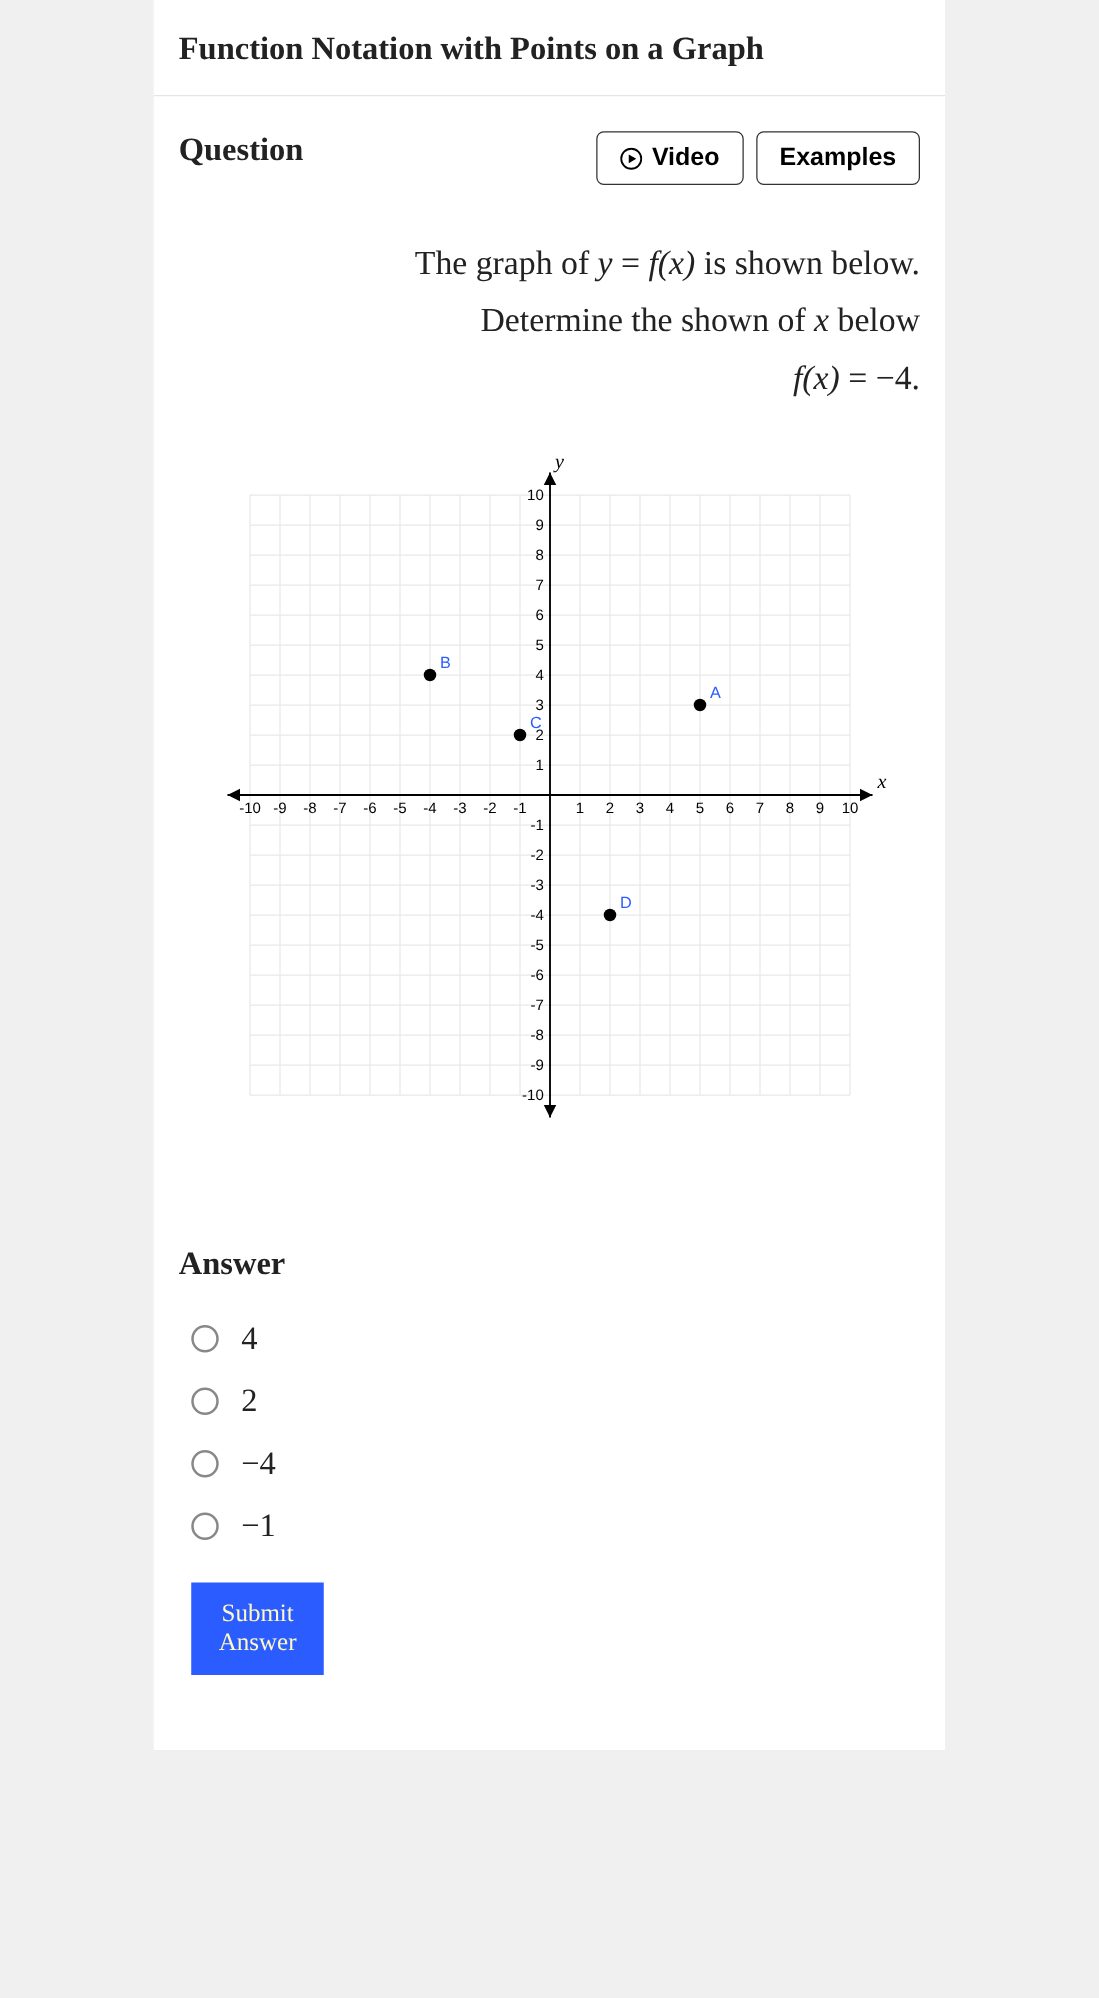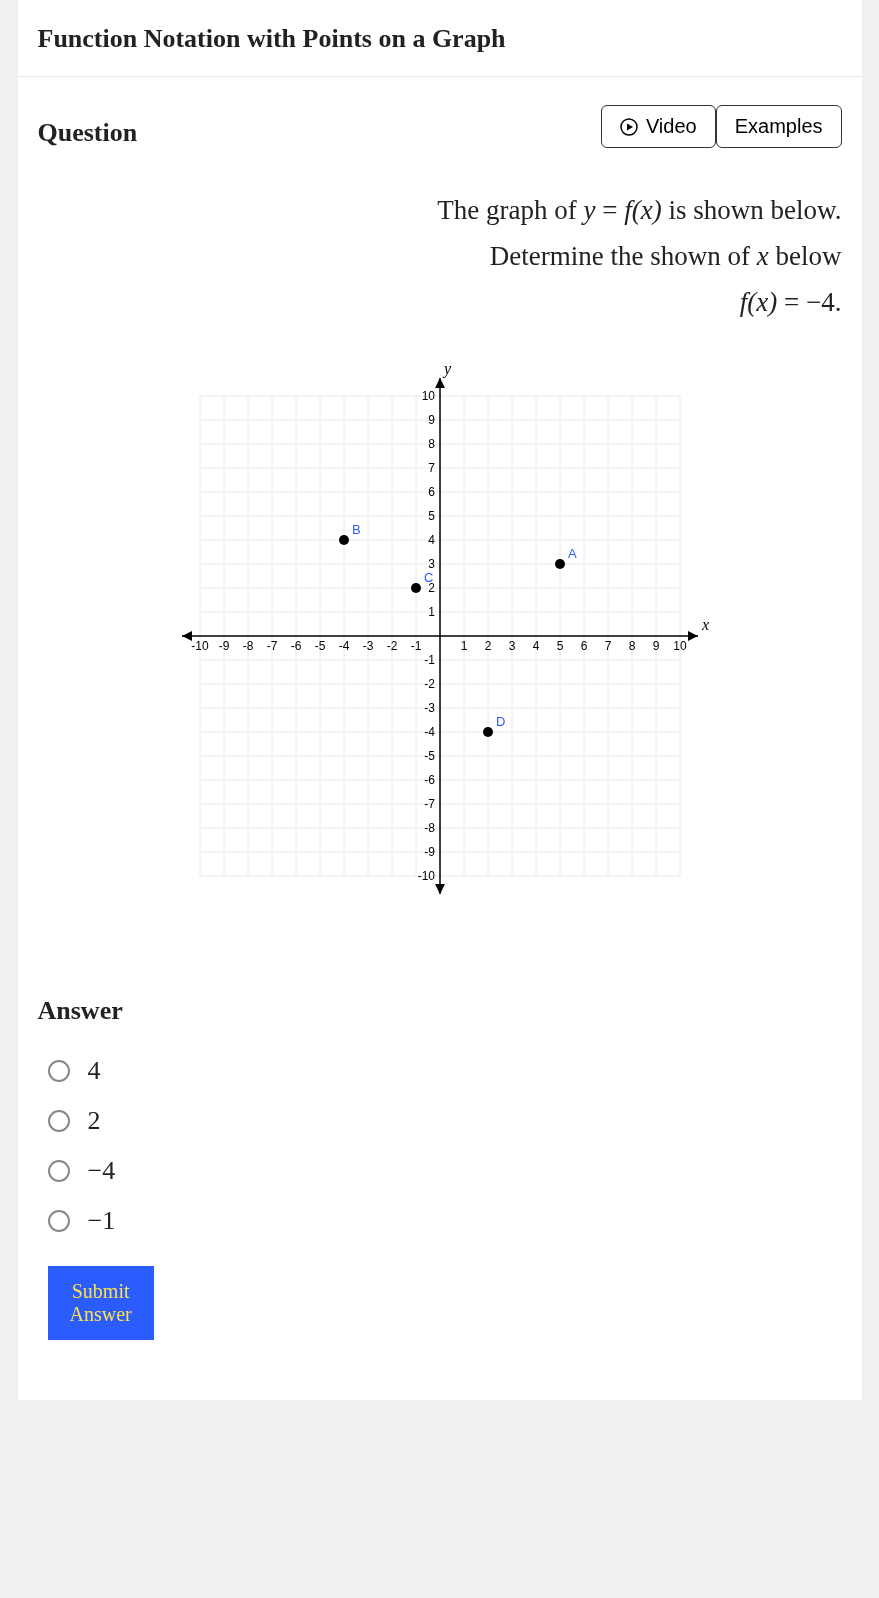--- a/index.html
+++ b/index.html
@@ -5,46 +5,48 @@
   * { box-sizing: border-box; margin: 0; padding: 0; }
   body {
     background: #f0f0f0;
     font-family: Georgia, 'Times New Roman', serif;
     color: #222;
     width: 879px;
   }
   .card {
     background: #fff;
     margin: 0 auto;
-    width: 844px;
+    width: 633px;
   }
   .title-bar {
     padding: 24px 20px 22px 20px;
     border-bottom: 1px solid #e5e5e5;
     font-weight: bold;
     font-size: 26px;
   }
   .content { padding: 28px 20px 40px 20px; }
   .q-row {
     display: flex;
-    align-items: flex-end;
+    align-items: flex-start;
+    gap: 10px;
     margin-bottom: 40px;
   }
   .q-label { font-weight: bold; font-size: 26px; flex: 1; }
   .btn-outline {
     border: 1.5px solid #333;
     border-radius: 6px;
     background: #fff;
     padding: 9px 18px;
     font-size: 20px;
     font-family: Arial, sans-serif;
     display: inline-flex;
     align-items: center;
     gap: 8px;
     cursor: pointer;
+    font-weight: bold;
   }
   .play-icon {
     width: 18px; height: 18px;
     display: inline-flex; align-items: center; justify-content: center;
   }
   .prompt {
     font-size: 27px;
     line-height: 1.7;
     margin-bottom: 30px;
     text-align: right;
@@ -62,21 +64,21 @@
     display: flex; align-items: center; gap: 18px;
     font-size: 26px; cursor: pointer;
     padding-left: 10px;
   }
   .radio {
     width: 22px; height: 22px; border: 2px solid #888; border-radius: 50%;
     flex-shrink: 0;
   }
   .submit-btn {
     background: #2b5cff;
-    color: #fde047;
+    color: #fef9c3;
     border: none;
     padding: 14px 22px;
     font-size: 20px;
     font-family: Georgia, serif;
     text-align: center;
     cursor: pointer;
     margin-left: 10px;
   }
   .chart-grid-line-minor { stroke: #e8e8e8; stroke-width: 1; }
   .chart-axis { stroke: #000; stroke-width: 1.5; }

